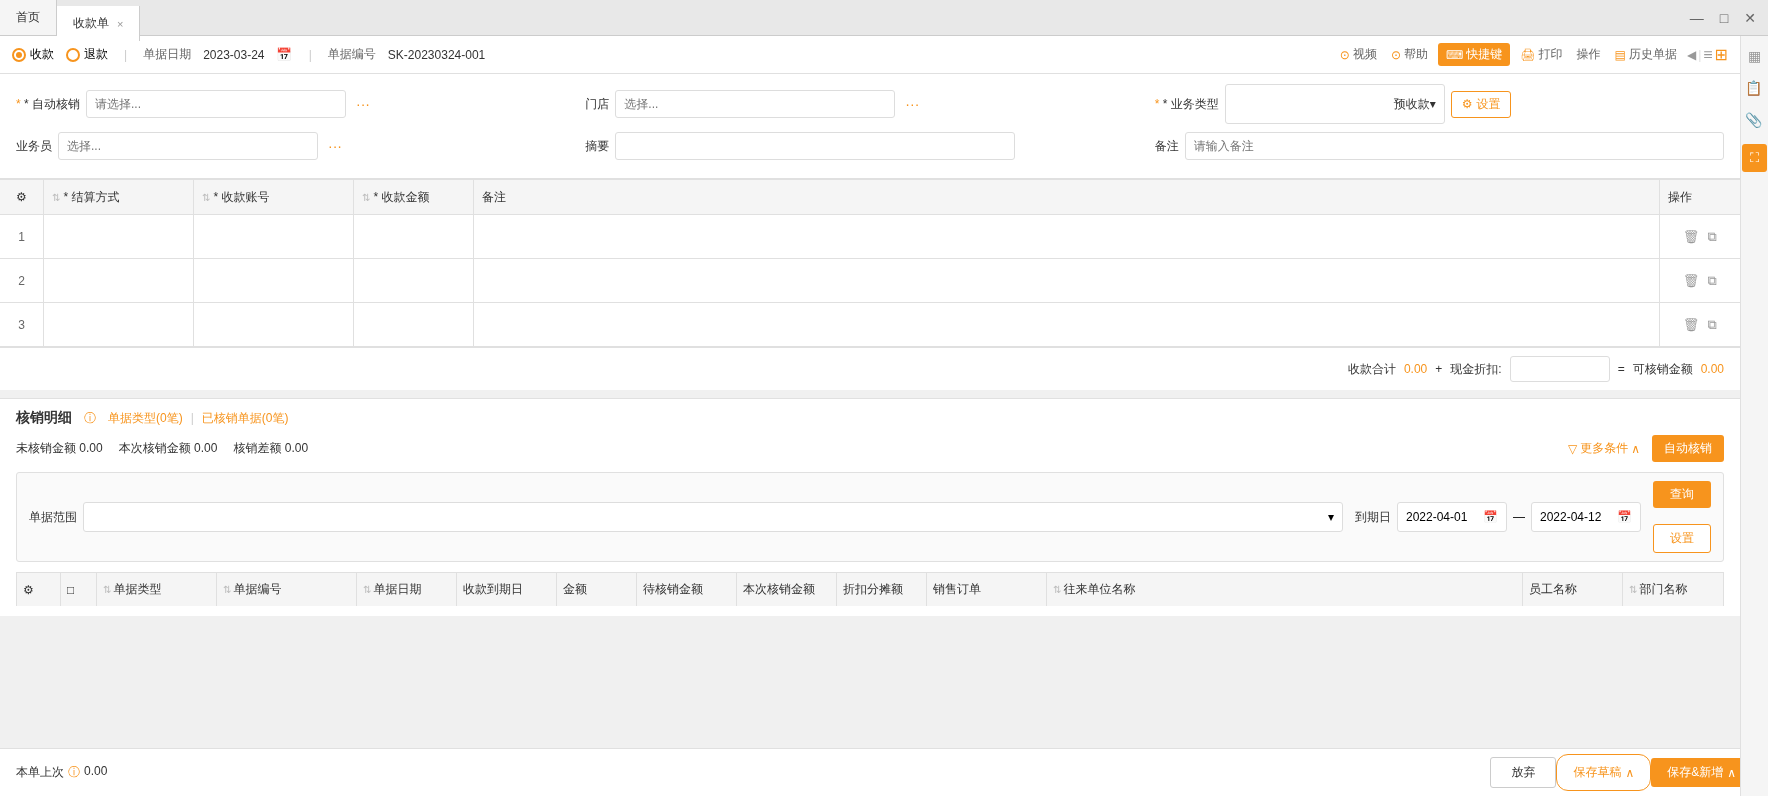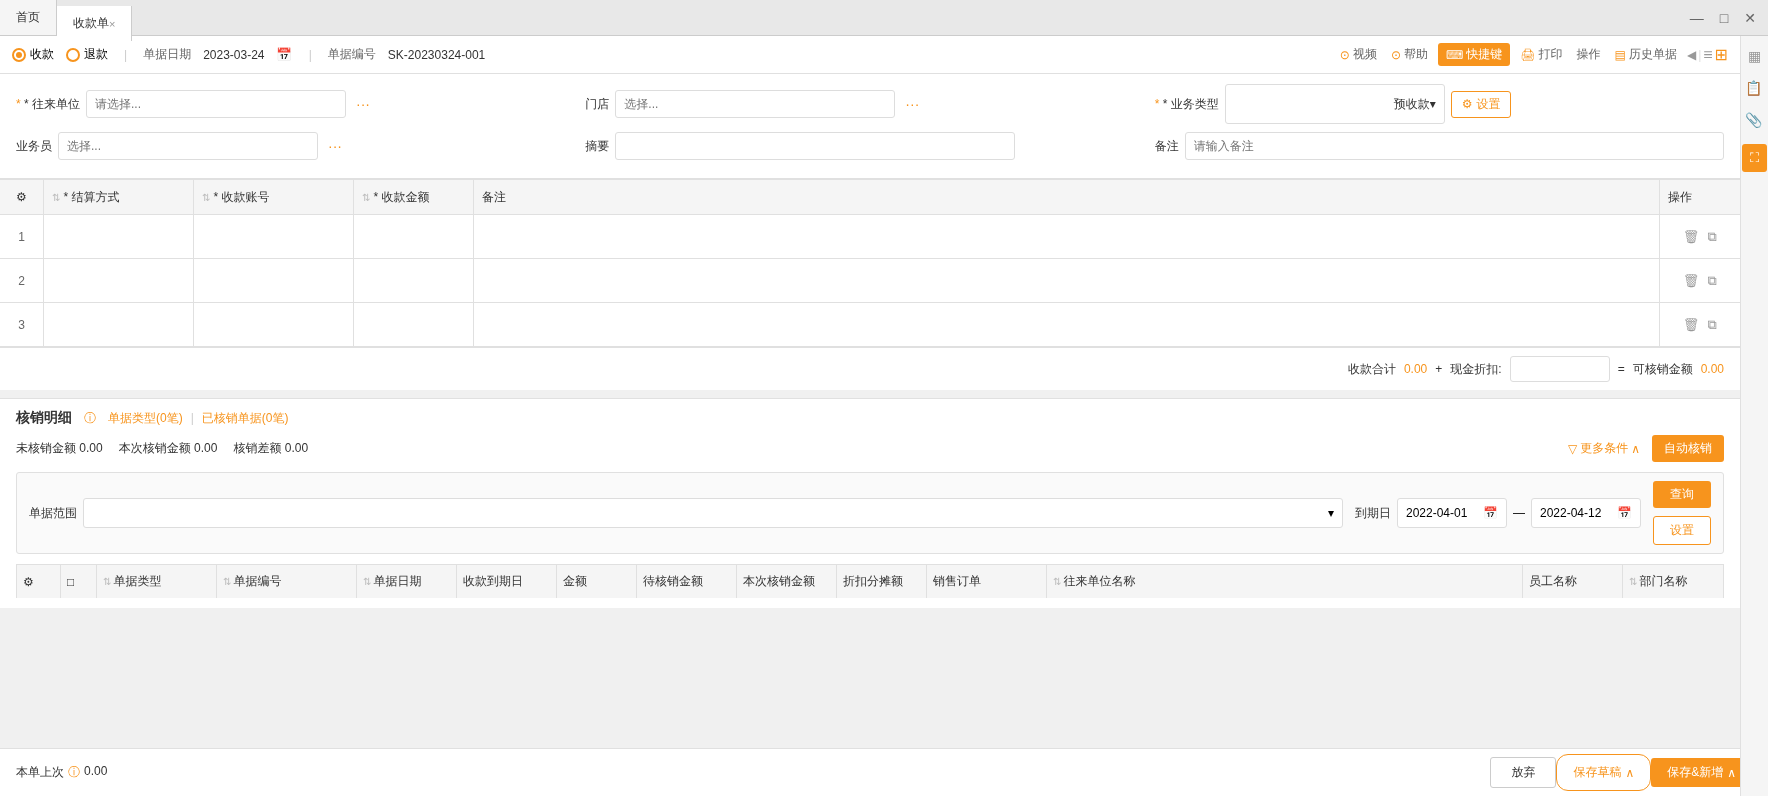--- a/index.html
+++ b/index.html
@@ -13,21 +13,21 @@
     }
     .tab-home {
       background: #f5f5f5; padding: 0 16px; height: 100%;
       display: flex; align-items: center; color: #333;
       border-right: 1px solid #ccc; cursor: pointer;
     }
     .tab-active {
       background: #fff; padding: 0 16px; height: 100%;
       display: flex; align-items: center; color: #333;
       border-right: 1px solid #ccc; cursor: pointer;
-      gap: 0;
+      gap: 8px;
       margin-top: 12px;
     }
     .tab-close { color: #999; cursor: pointer; font-size: 11px; }
     .tab-bar-right {
       margin-left: auto; display: flex; align-items: center;
       padding-right: 8px; gap: 8px;
     }
     .win-btn { cursor: pointer; color: #666; font-size: 14px; padding: 0 4px; }
 
     
@@ -166,21 +166,21 @@
       cursor: pointer; background: #fff;
     }
     .query-btn {
       background: #f7941d; color: #fff; padding: 5px 16px;
       border-radius: 3px; cursor: pointer; border: none;
     }
     .set-btn {
       background: #fff; color: #f7941d; padding: 5px 16px;
       border-radius: 3px; cursor: pointer; border: 1px solid #f7941d;
     }
-    .filter-btns { display: flex; flex-direction: column; gap: 8px; }
+    .filter-btns { display: flex; flex-direction: column; gap: 16px; }
 
     
     .sub-table-header {
       display: grid;
       grid-template-columns: 44px 36px 120px 140px 100px 100px 80px 100px 100px 90px 120px 1fr 100px 100px;
       background: #f5f5f5; border: 1px solid #e0e0e0; border-bottom: none;
       height: 34px; align-items: center;
     }
     .sub-th {
       padding: 0 6px; color: #333; font-weight: 500;
@@ -301,21 +301,21 @@
         <span style="color:#e0e0e0">|</span>
         <span style="font-size:16px">≡</span>
         <span style="color:#f7941d;font-size:16px">⊞</span>
       </div>
     </div>
   </div>
 
   <div class="form-area">
     <div class="form-row">
       <div class="form-field" style="flex:2">
-        <span class="form-label required">* 往来单位</span>
+        <span class="form-label required">* 自动核销</span>
         <input class="form-input" style="max-width: 260px;" placeholder="请选择...">
         <span class="form-more">···</span>
       </div>
       <div class="form-field" style="flex:2">
         <span class="form-label">门店</span>
         <input class="form-input" style="max-width: 280px;" placeholder="选择...">
         <span class="form-more">···</span>
       </div>
       <div class="form-field" style="flex:2">
         <span class="form-label required">* 业务类型</span>

